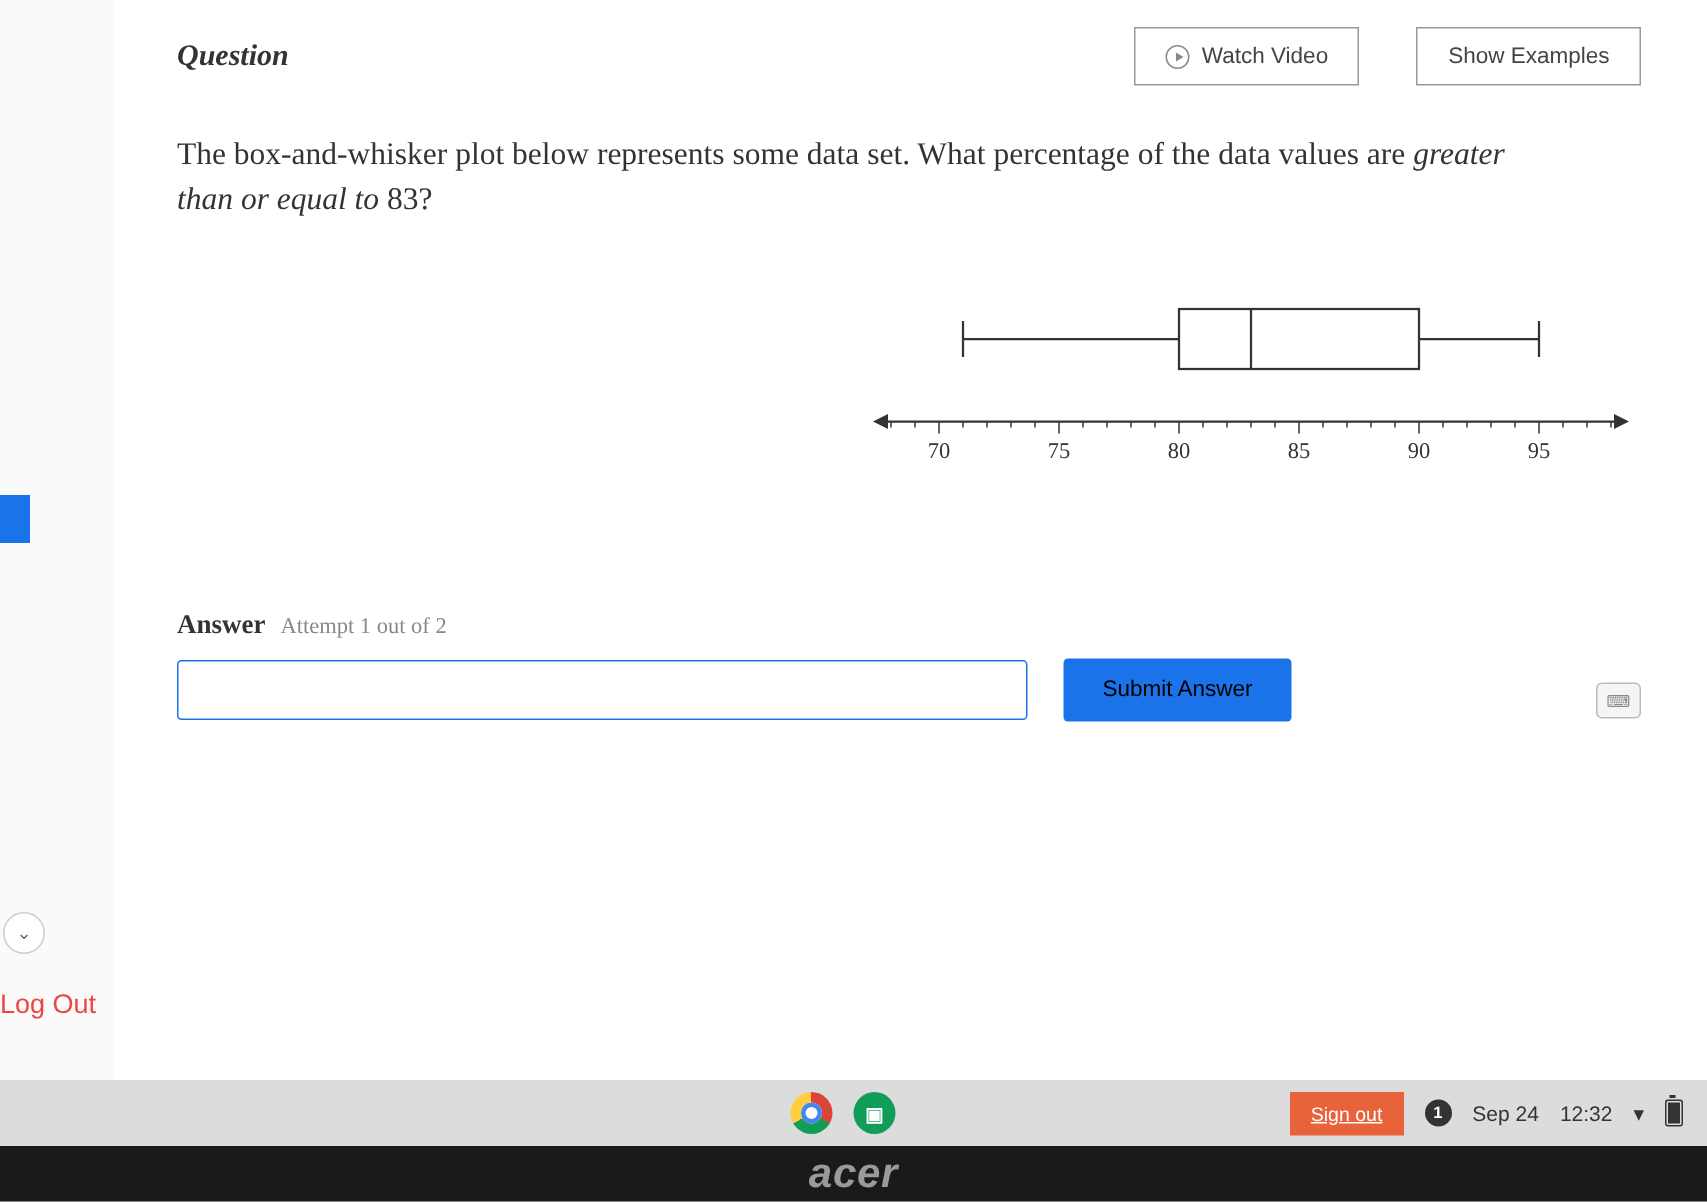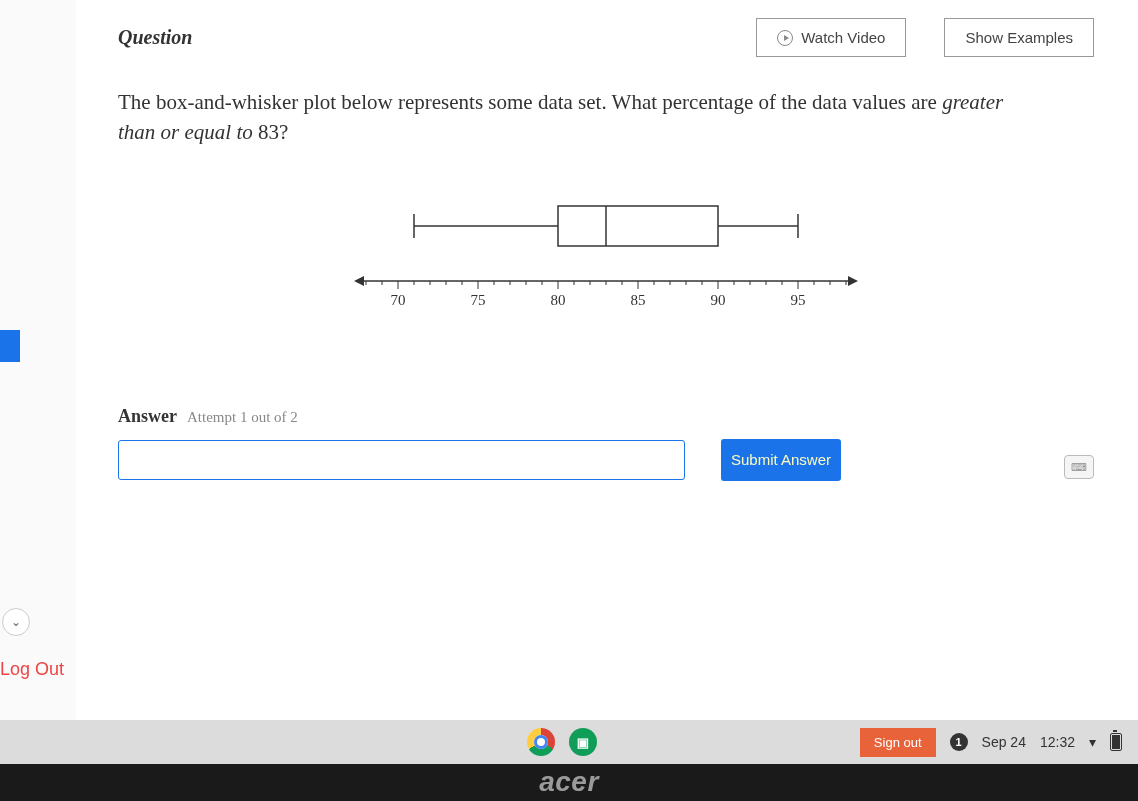--- a/index.html
+++ b/index.html
@@ -111,21 +111,21 @@
     .question-text {
       font-size: 21px;
       color: #333;
       line-height: 1.45;
       margin-bottom: 28px;
       max-width: 910px;
     }
     .question-text .ital { font-style: italic; }
     .plot-area {
       display: flex;
-      justify-content: center;
+      justify-content: flex-end;
       margin-bottom: 80px;
       padding: 10px 0 10px 0;
     }
     .plot-svg { display: block; }
     .answer-row {
       display: flex;
       align-items: baseline;
       gap: 10px;
       margin-bottom: 12px;
     }
@@ -137,29 +137,28 @@
       height: 38px;
       border: 1.5px solid #1a73e8;
       border-radius: 3px;
       padding: 0 10px;
       font-size: 16px;
       outline: none;
       background: #fff;
     }
     .submit-btn {
       background: #1a73e8;
-      color: #fef9c3;
+      color: #000000;
       border: none;
       height: 42px;
-      padding: 0 10px;
+      padding: 0 26px;
       font-size: 15px;
       font-family: Arial, sans-serif;
       border-radius: 3px;
       cursor: pointer;
-      margin-left: 12px;
     }
     .kb-icon {
       position: absolute;
       right: 44px;
       top: 455px;
       width: 28px;
       height: 22px;
       border: 1px solid #bbb;
       border-radius: 4px;
       background: #f5f5f5;
@@ -214,20 +213,21 @@
       align-items: center;
       gap: 14px;
     }
     .signout-btn {
       background: #e8623a;
       color: #fff;
       border: none;
       padding: 7px 14px;
       font-size: 13px;
       cursor: pointer;
+      text-decoration: underline;
     }
     .pill-1 {
       width: 18px; height: 18px; border-radius: 50%;
       background: #333; color: #fff; font-size: 11px;
       display: inline-flex; align-items: center; justify-content: center;
       font-weight: bold;
     }
     .shelf-date, .shelf-time { color: #333; font-size: 14px; }
     .wifi-icon { color: #333; font-size: 14px; }
     .batt-icon {

